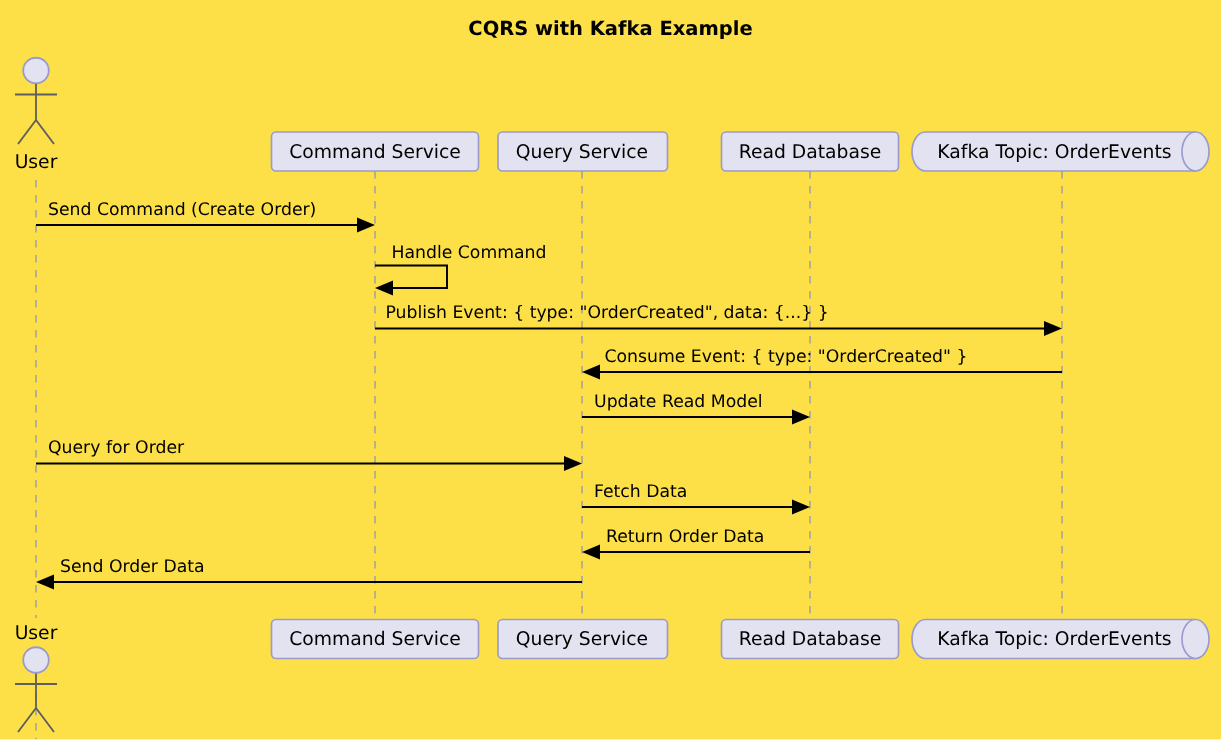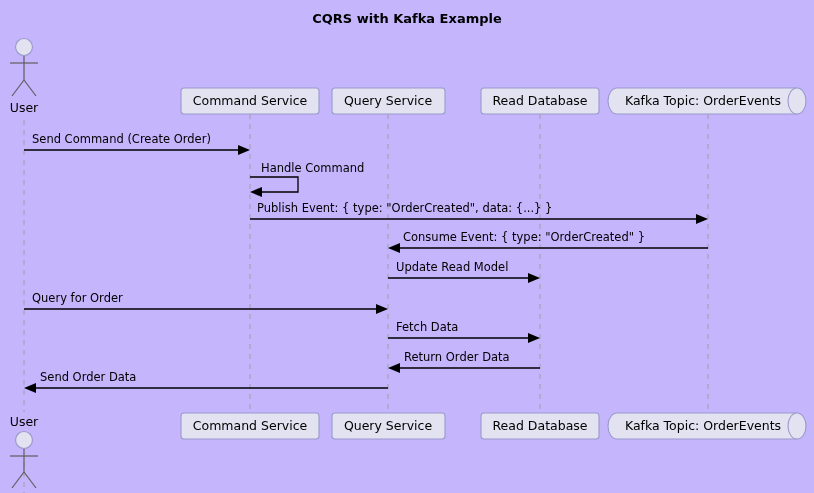--- a/index.html
+++ b/index.html
@@ -8,21 +8,21 @@
     padding: 0;
     background: #FFFFFF;
   }
   body {
     font-family: "DejaVu Sans", "Liberation Sans", sans-serif;
   }
   #canvas-wrap {
     position: relative;
     width: 814px;
     height: 493px;
-    background: #c4b5fd;
+    background: #fde047;
     overflow: hidden;
   }
   svg#diagram {
     display: block;
     width: 814px;
     height: 493px;
   }
   .diagram-title {
     font-family: "DejaVu Sans", "Liberation Sans", sans-serif;
     font-size: 13px;

